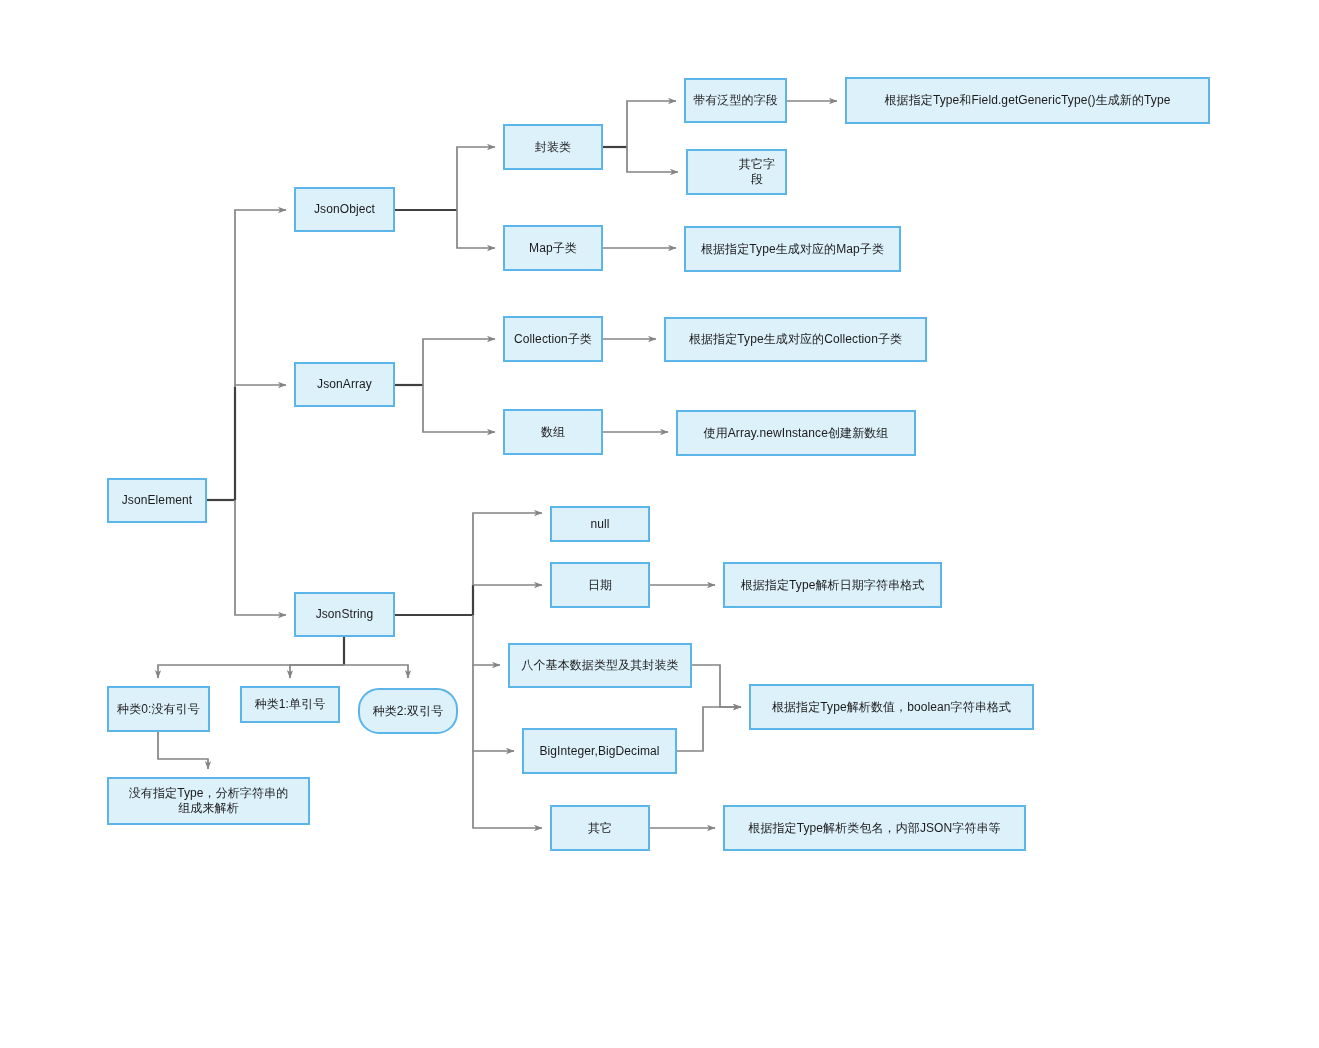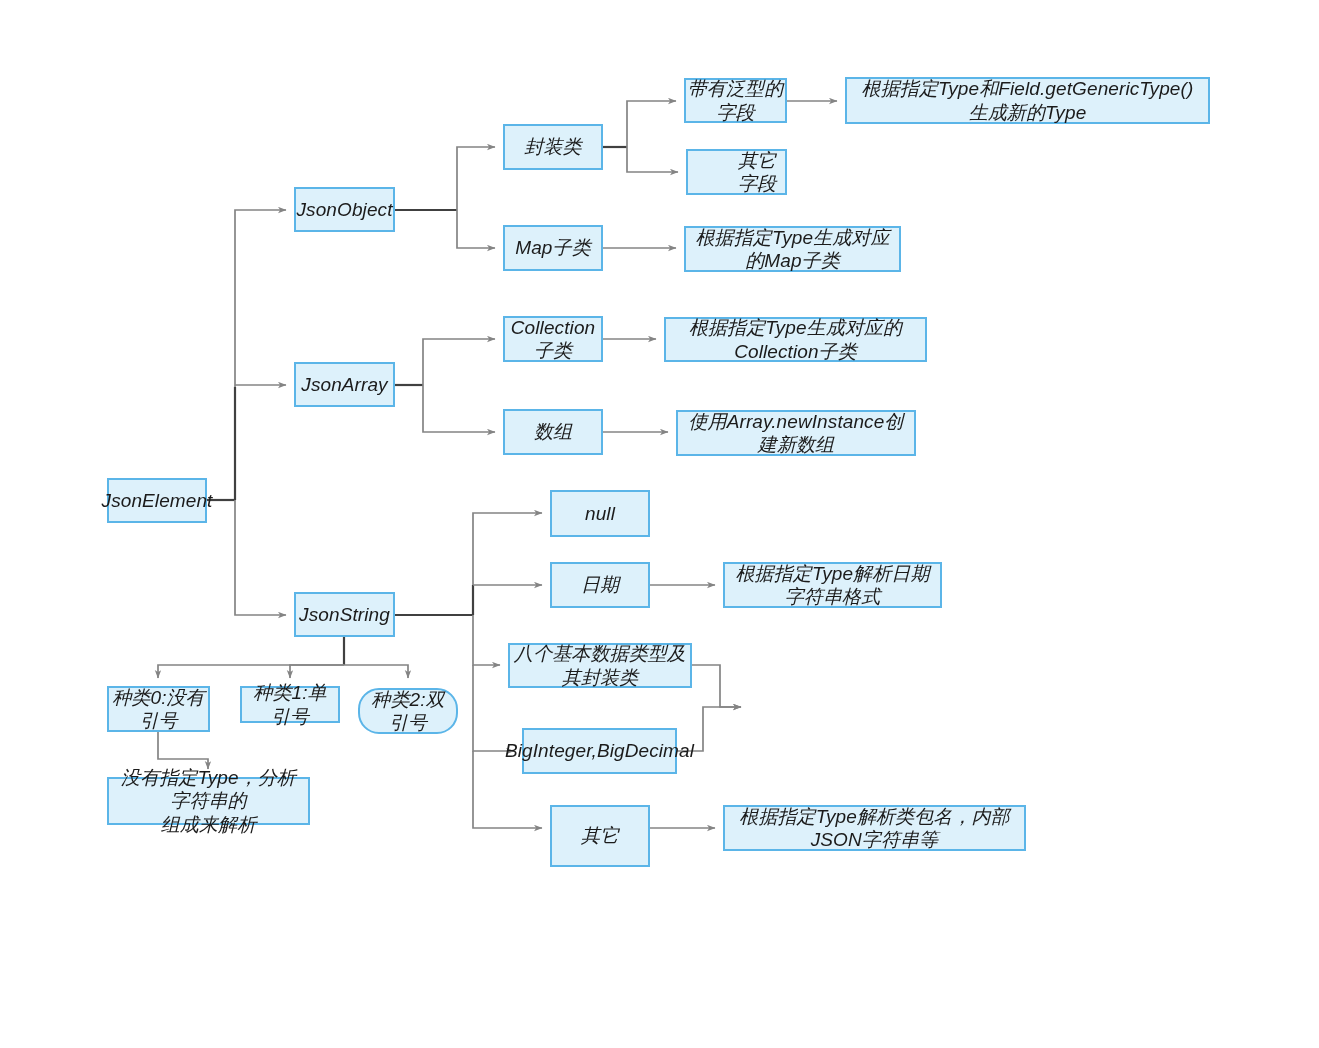--- a/index.html
+++ b/index.html
@@ -26,25 +26,24 @@
   .node {
     position: absolute;
     box-sizing: border-box;
     background: #ddf1fb;
     border: 2px solid #5bb5e8;
     display: flex;
     align-items: center;
     justify-content: center;
     text-align: center;
     color: #1b1b1b;
-    font-size: 19px;
+    font-size: 12px;
     line-height: 1.22;
     padding: 2px 6px;
     letter-spacing: 0.1px;
-    font-style: italic;
   }
   .node.tight {
     padding: 2px 1px;
   }
   .node-label {
     display: block;
     white-space: pre-line;
   }
 </style>
 </head>
@@ -141,36 +140,39 @@
   </div>
   <div class="node tight" style="left: 664px; top: 317px; width: 263px; height: 45px;">
     <span class="node-label">根据指定Type生成对应的Collection子类</span>
   </div>
   <div class="node" style="left: 503px; top: 409px; width: 100px; height: 46px;">
     <span class="node-label">数组</span>
   </div>
   <div class="node" style="left: 676px; top: 410px; width: 240px; height: 46px;">
     <span class="node-label">使用Array.newInstance创建新数组</span>
   </div>
-  <div class="node" style="left: 550px; top: 490px; width: 100px; height: 47px;">
+  <div class="node" style="left: 550px; top: 506px; width: 100px; height: 36px;">
     <span class="node-label">null</span>
   </div>
   <div class="node" style="left: 550px; top: 562px; width: 100px; height: 46px;">
     <span class="node-label">日期</span>
   </div>
   <div class="node tight" style="left: 508px; top: 643px; width: 184px; height: 45px;">
     <span class="node-label">八个基本数据类型及其封装类</span>
   </div>
   <div class="node tight" style="left: 723px; top: 562px; width: 219px; height: 46px;">
     <span class="node-label">根据指定Type解析日期字符串格式</span>
   </div>
   <div class="node tight" style="left: 522px; top: 728px; width: 155px; height: 46px;">
     <span class="node-label">BigInteger,BigDecimal</span>
   </div>
-  <div class="node" style="left: 550px; top: 805px; width: 100px; height: 62px;">
+  <div class="node tight" style="left: 749px; top: 684px; width: 285px; height: 46px;">
+    <span class="node-label">根据指定Type解析数值，boolean字符串格式</span>
+  </div>
+  <div class="node" style="left: 550px; top: 805px; width: 100px; height: 46px;">
     <span class="node-label">其它</span>
   </div>
   <div class="node tight" style="left: 723px; top: 805px; width: 303px; height: 46px;">
     <span class="node-label">根据指定Type解析类包名，内部JSON字符串等</span>
   </div>
   <div class="node tight" style="left: 107px; top: 686px; width: 103px; height: 46px;">
     <span class="node-label">种类0:没有引号</span>
   </div>
   <div class="node" style="left: 240px; top: 686px; width: 100px; height: 37px;">
     <span class="node-label">种类1:单引号</span>

